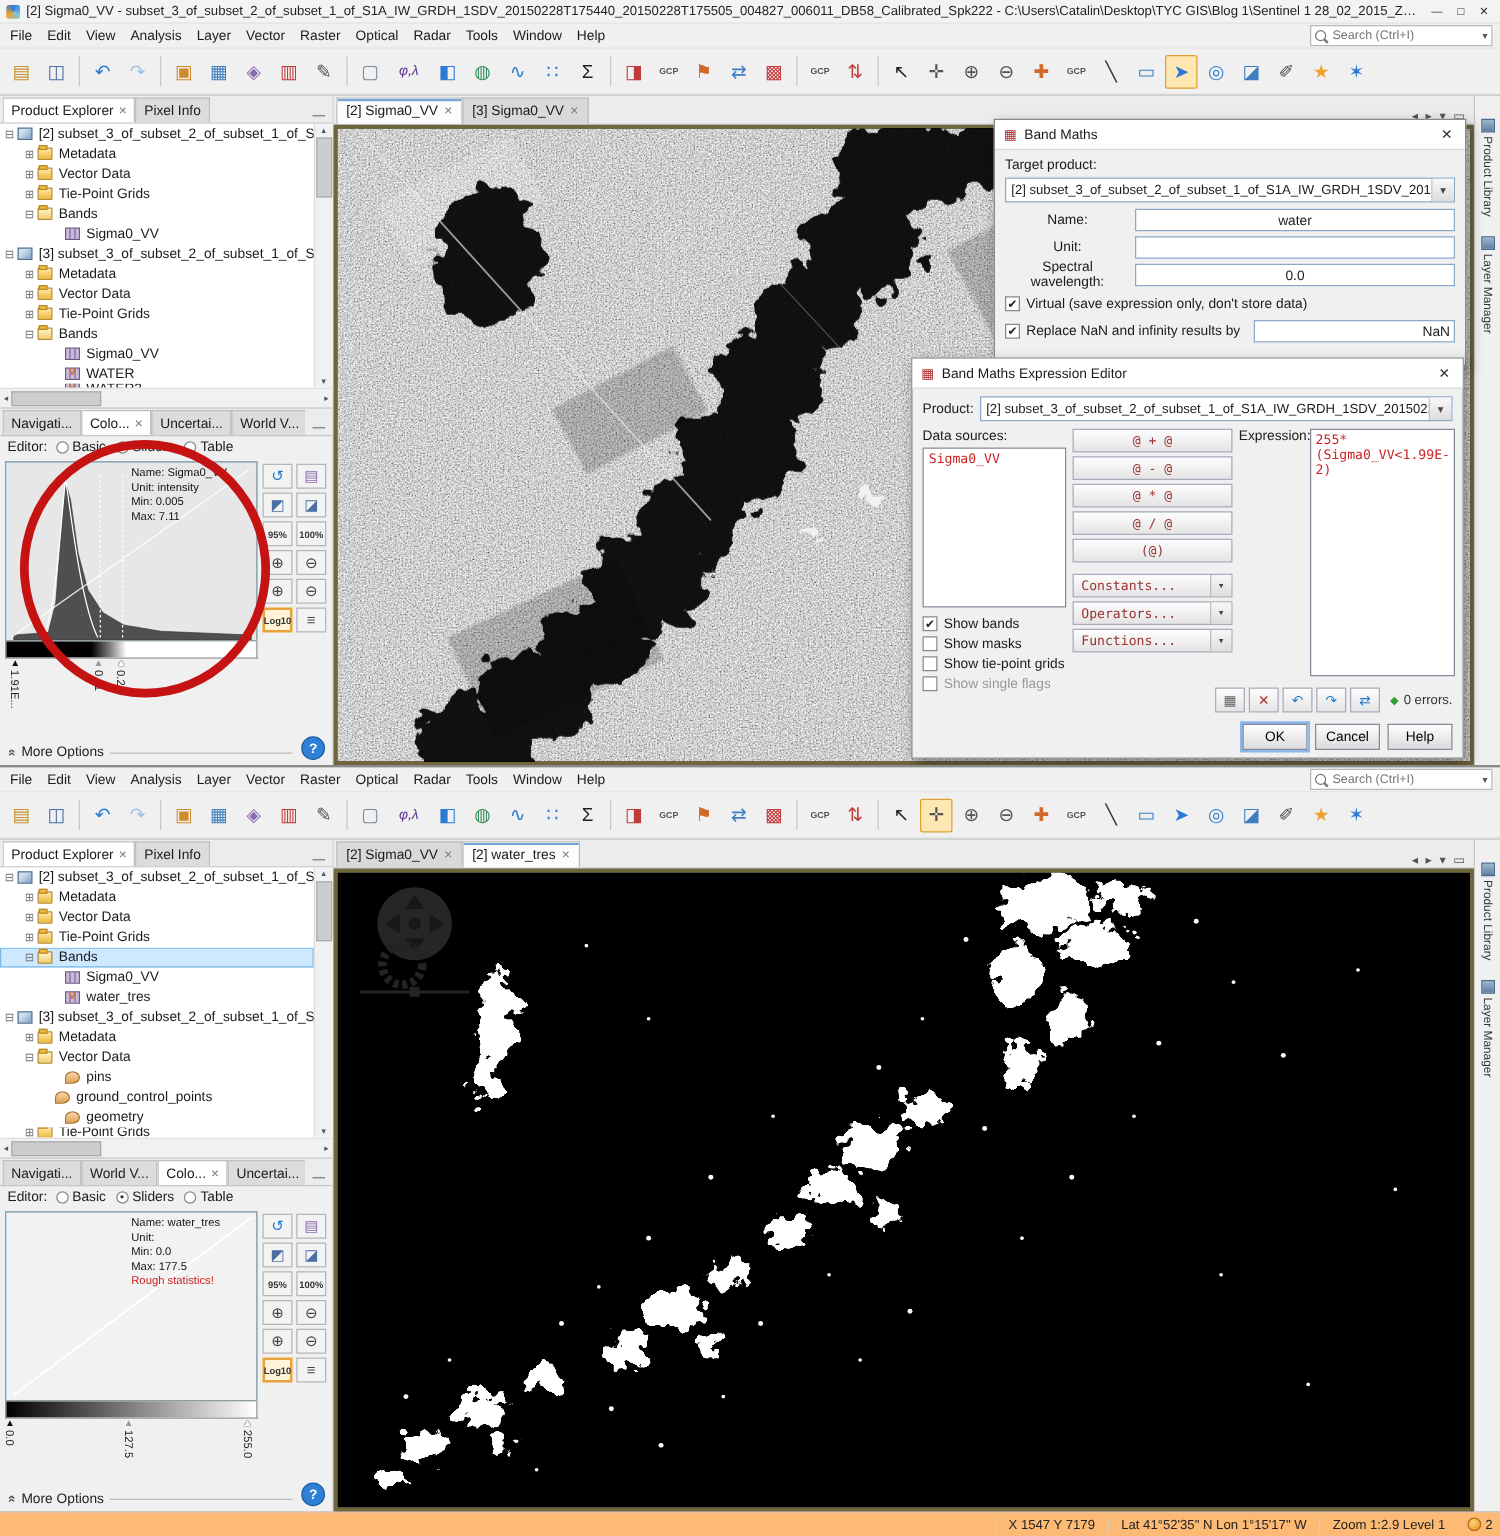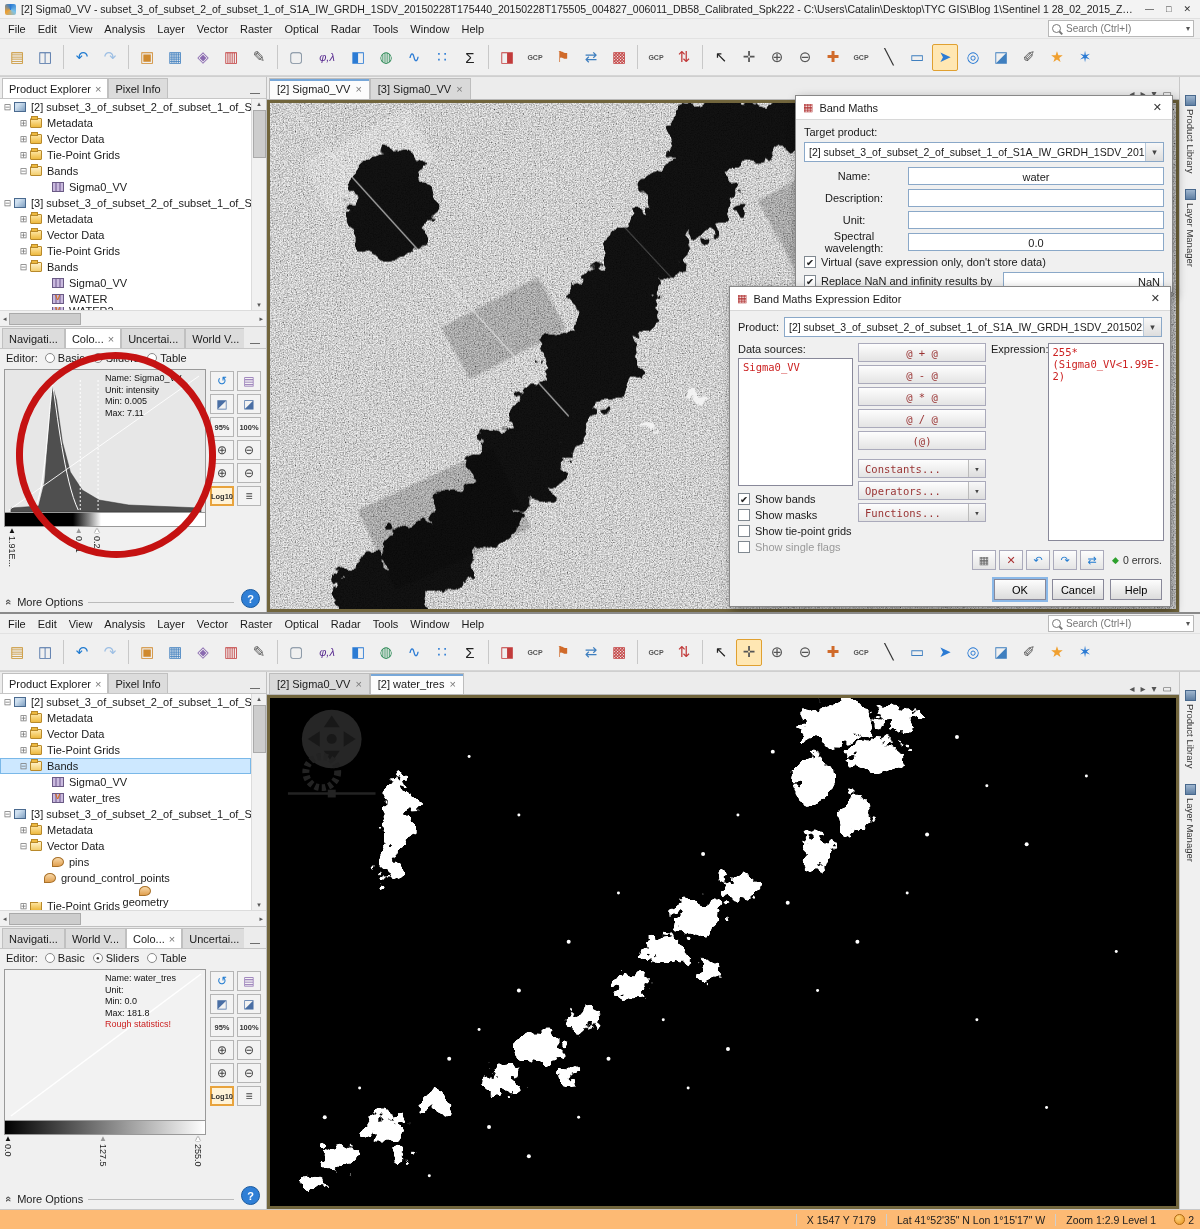--- a/index.html
+++ b/index.html
@@ -567,24 +567,20 @@
         <div class="combo">
           <span class="cval">[2] subset_3_of_subset_2_of_subset_1_of_S1A_IW_GRDH_1SDV_20150228T1...</span>
           <span class="arr">▾</span>
         </div>
         <div class="bm-rows">
             <div class="bm-row">
             <span class="bm-lbl">Name:</span>
             <span class="bm-input">water</span>
           </div>
             <div class="bm-row">
-            <span class="bm-lbl">Description:</span>
-            <span class="bm-input"></span>
-          </div>
-            <div class="bm-row">
             <span class="bm-lbl">Unit:</span>
             <span class="bm-input"></span>
           </div>
             <div class="bm-row">
             <span class="bm-lbl">Spectral wavelength:</span>
             <span class="bm-input">0.0</span>
           </div>
           </div>
         <div class="bm-check">
           <span class="cbox">✔</span>
@@ -831,21 +827,21 @@
                 <div class="titem vector" style="padding-left: 40px;">
                 <span class="texp"></span>
                 <span class="tico"></span>
                 <span class="tlabel">pins</span>
               </div>
                 <div class="titem vector" style="padding-left: 32px;">
                 <span class="texp"></span>
                 <span class="tico"></span>
                 <span class="tlabel">ground_control_points</span>
               </div>
-                <div class="titem vector" style="padding-left: 40px; flex-direction: column;">
+                <div class="titem vector" style="padding-left: 40px;">
                 <span class="texp"></span>
                 <span class="tico"></span>
                 <span class="tlabel">geometry</span>
               </div>
                 <div class="titem folder clipped" style="padding-left: 18px;">
                 <span class="texp">⊞</span>
                 <span class="tico"></span>
                 <span class="tlabel">Tie-Point Grids</span>
               </div>
               </div>
@@ -907,21 +903,21 @@
             <div class="histobox">
               <div class="histo">
                 <svg viewBox="0 0 202 150" preserveAspectRatio="none">
                   <rect width="202" height="150" fill="#f2f2f2"></rect>
                   <line x1="6" y1="146" x2="198" y2="4" stroke="#ffffff" stroke-width="1.5"></line>
                 </svg>
                 <div class="hinfo">
                     <div class="hline">Name: water_tres</div>
                     <div class="hline">Unit:</div>
                     <div class="hline">Min: 0.0</div>
-                    <div class="hline">Max: 181.8</div>
+                    <div class="hline">Max: 177.5</div>
                     <div class="hline red">Rough statistics!</div>
                   </div>
               </div>
               <div class="ramp" id="ramp-bottom"></div>
               <div class="sliders">
                   <div class="slider dark" style="left: 2%;">
                   <span class="tri">▲</span>
                   <span class="sl-lbl">0.0</span>
                 </div>
                   <div class="slider grey" style="left: 49%;">

